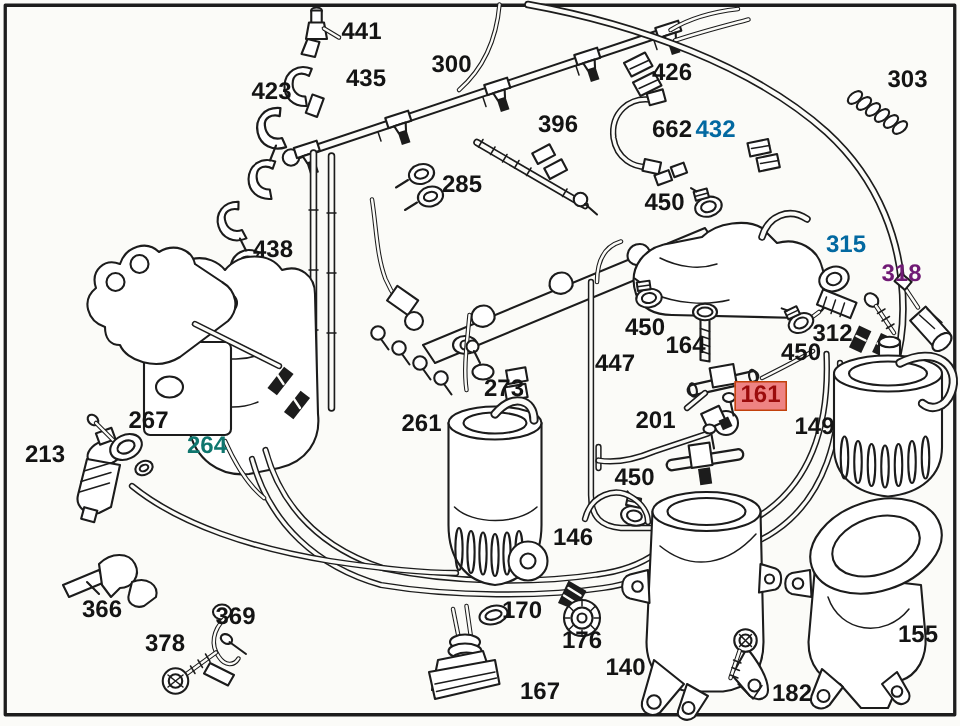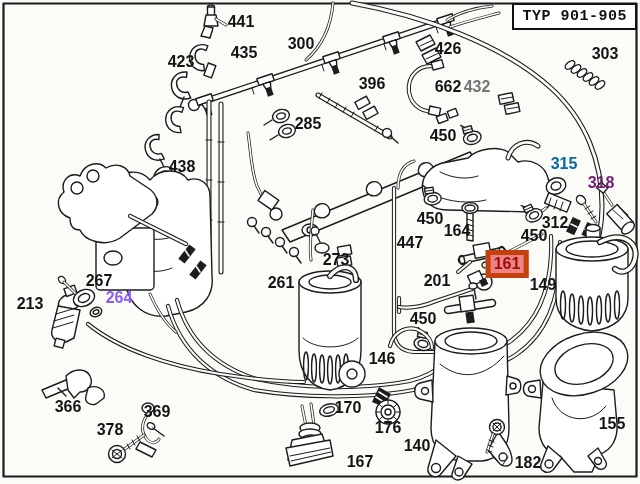--- a/index.html
+++ b/index.html
@@ -14,21 +14,21 @@
   .o6{stroke-width:6.2;} .i6{stroke:#fbfbf8;stroke-width:3.6;}
   .o5{stroke-width:5;}   .i5{stroke:#fbfbf8;stroke-width:2.8;}
   .o4{stroke-width:4.2;} .i4{stroke:#fbfbf8;stroke-width:2.2;}
   .o3{stroke-width:3;}   .i3{stroke:#fbfbf8;stroke-width:1.6;}
   .typ-box{position:absolute;right:3px;top:3px;height:21px;padding:1px 8px;border:2px solid #111;
            background:#fff;display:flex;align-items:center;justify-content:center;
            font-family:"Liberation Mono",monospace;font-weight:bold;font-size:15px;color:#111;
            letter-spacing:0.5px;white-space:nowrap;}
   .part-label{position:absolute;transform:translate(-50%,-50%);font-size:16px;font-weight:bold;
               color:#141414;line-height:1;white-space:nowrap;cursor:default;}
-  .part-label.highlight{padding:1px 3px;border:5px solid #c2410c;}
+  .part-label.highlight{padding:1px 3px;border:1px solid #c2410c;}
 </style>
 </head>
 <body>
 
 <div class="stage" style="background: rgb(251, 251, 248);">
 
 <svg width="640" height="484" viewBox="0 0 640 484">
   <defs>
     <g id="inj">
       <path class="wf" d="M-8,-5 h16 v7 h-16 z"></path>
@@ -431,49 +431,46 @@
         <path class="i3" d="M311,404 L314,425"></path>
     <ellipse class="wf" cx="310" cy="428" rx="10" ry="5"></ellipse>
     <ellipse class="wf" cx="310" cy="434" rx="11" ry="5"></ellipse>
     <ellipse class="wf" cx="311" cy="440" rx="10" ry="5"></ellipse>
     <path class="wf" d="M292,440 L322,434 L328,452 L288,460 Z"></path>
     <path class="wf" d="M286,448 L330,440 L333,456 L290,466 Z"></path>
     <path class="thin" d="M290,456 L330,448 M291,461 L331,452"></path>
   </g>
 </svg>
 
-<div class="typ-box">
-  <span>TYP 901-905</span>
-</div>
 
 <div id="labels">
       <div class="part-label" style="left: 241px; top: 22px; color: rgb(20, 20, 20);">441</div>
       <div class="part-label" style="left: 244px; top: 53px; color: rgb(20, 20, 20);">435</div>
       <div class="part-label" style="left: 181px; top: 62px; color: rgb(20, 20, 20);">423</div>
       <div class="part-label" style="left: 301px; top: 44px; color: rgb(20, 20, 20);">300</div>
       <div class="part-label" style="left: 372px; top: 84px; color: rgb(20, 20, 20);">396</div>
       <div class="part-label" style="left: 448px; top: 49px; color: rgb(20, 20, 20);">426</div>
       <div class="part-label" style="left: 448px; top: 87px; color: rgb(20, 20, 20);">662</div>
-      <div class="part-label" style="left: 477px; top: 87px; color: #737373;">432</div>
+      <div class="part-label" style="left: 477px; top: 87px; color: #0369a1;">432</div>
       <div class="part-label" style="left: 308px; top: 124px; color: rgb(20, 20, 20);">285</div>
       <div class="part-label" style="left: 182px; top: 167px; color: rgb(20, 20, 20);">438</div>
       <div class="part-label" style="left: 605px; top: 54px; color: rgb(20, 20, 20);">303</div>
       <div class="part-label" style="left: 443px; top: 136px; color: rgb(20, 20, 20);">450</div>
       <div class="part-label" style="left: 564px; top: 164px; color: #0369a1; text-align: right;">315</div>
       <div class="part-label" style="left: 601px; top: 183px; color: #701a75;">318</div>
       <div class="part-label" style="left: 430px; top: 219px; color: rgb(20, 20, 20);">450</div>
       <div class="part-label" style="left: 457px; top: 231px; color: rgb(20, 20, 20);">164</div>
       <div class="part-label" style="left: 555px; top: 223px; color: rgb(20, 20, 20);">312</div>
       <div class="part-label" style="left: 534px; top: 236px; color: rgb(20, 20, 20);">450</div>
       <div class="part-label" style="left: 410px; top: 243px; color: rgb(20, 20, 20);">447</div>
       <div class="part-label highlight" style="left: 507px; top: 264px; color: rgb(155, 12, 12); background: rgb(238, 131, 131);">161</div>
       <div class="part-label" style="left: 336px; top: 260px; color: rgb(20, 20, 20);">273</div>
       <div class="part-label" style="left: 281px; top: 283px; color: rgb(20, 20, 20);">261</div>
       <div class="part-label" style="left: 99px; top: 281px; color: rgb(20, 20, 20);">267</div>
-      <div class="part-label" style="left: 105px; top: 298px; color: #8b5cf6; padding-left: 28px;">264</div>
+      <div class="part-label" style="left: 124px; top: 298px; color: #0f766e; padding-left: 28px;">264</div>
       <div class="part-label" style="left: 30px; top: 304px; color: rgb(20, 20, 20);">213</div>
       <div class="part-label" style="left: 437px; top: 281px; color: rgb(20, 20, 20);">201</div>
       <div class="part-label" style="left: 543px; top: 285px; color: rgb(20, 20, 20);">149</div>
       <div class="part-label" style="left: 423px; top: 319px; color: rgb(20, 20, 20);">450</div>
       <div class="part-label" style="left: 382px; top: 359px; color: rgb(20, 20, 20);">146</div>
       <div class="part-label" style="left: 68px; top: 407px; color: rgb(20, 20, 20);">366</div>
       <div class="part-label" style="left: 348px; top: 408px; color: rgb(20, 20, 20);">170</div>
       <div class="part-label" style="left: 157px; top: 412px; color: rgb(20, 20, 20);">369</div>
       <div class="part-label" style="left: 110px; top: 430px; color: rgb(20, 20, 20);">378</div>
       <div class="part-label" style="left: 388px; top: 428px; color: rgb(20, 20, 20);">176</div>

